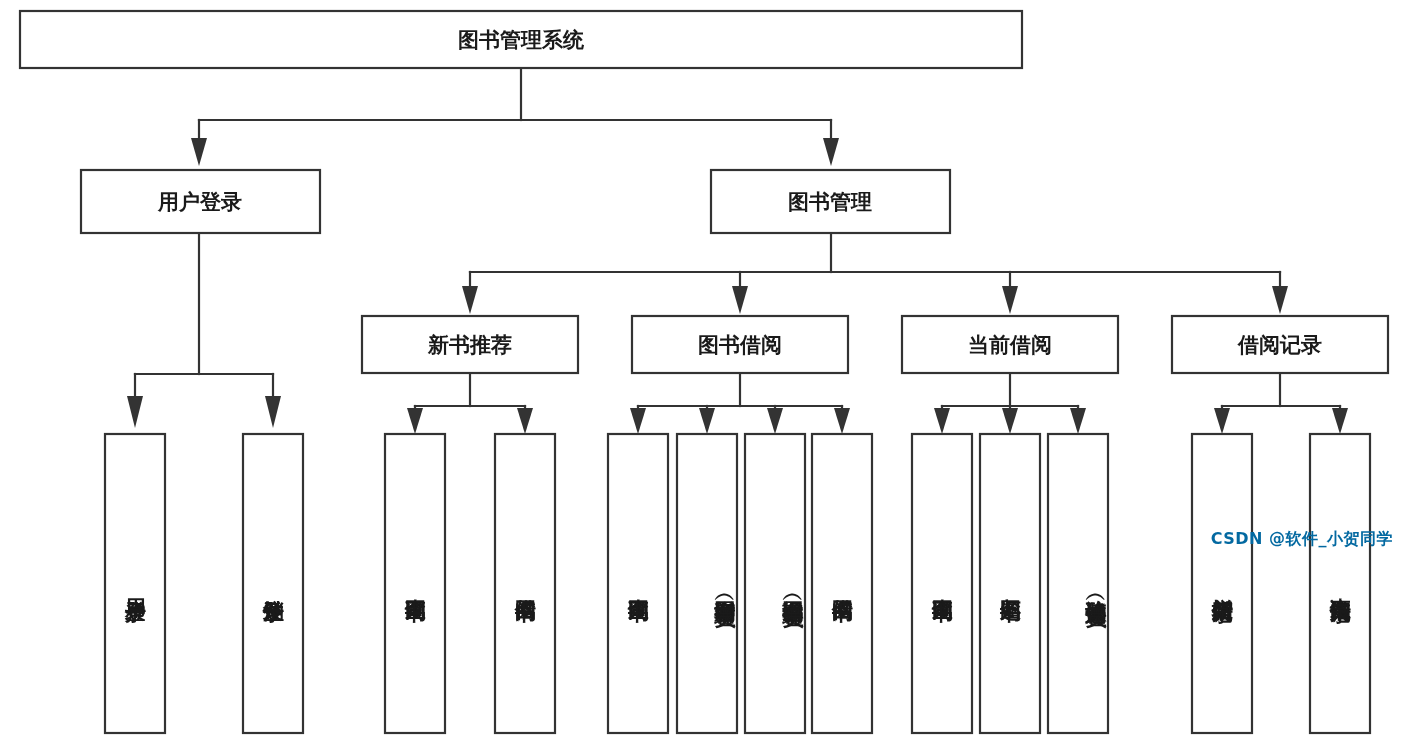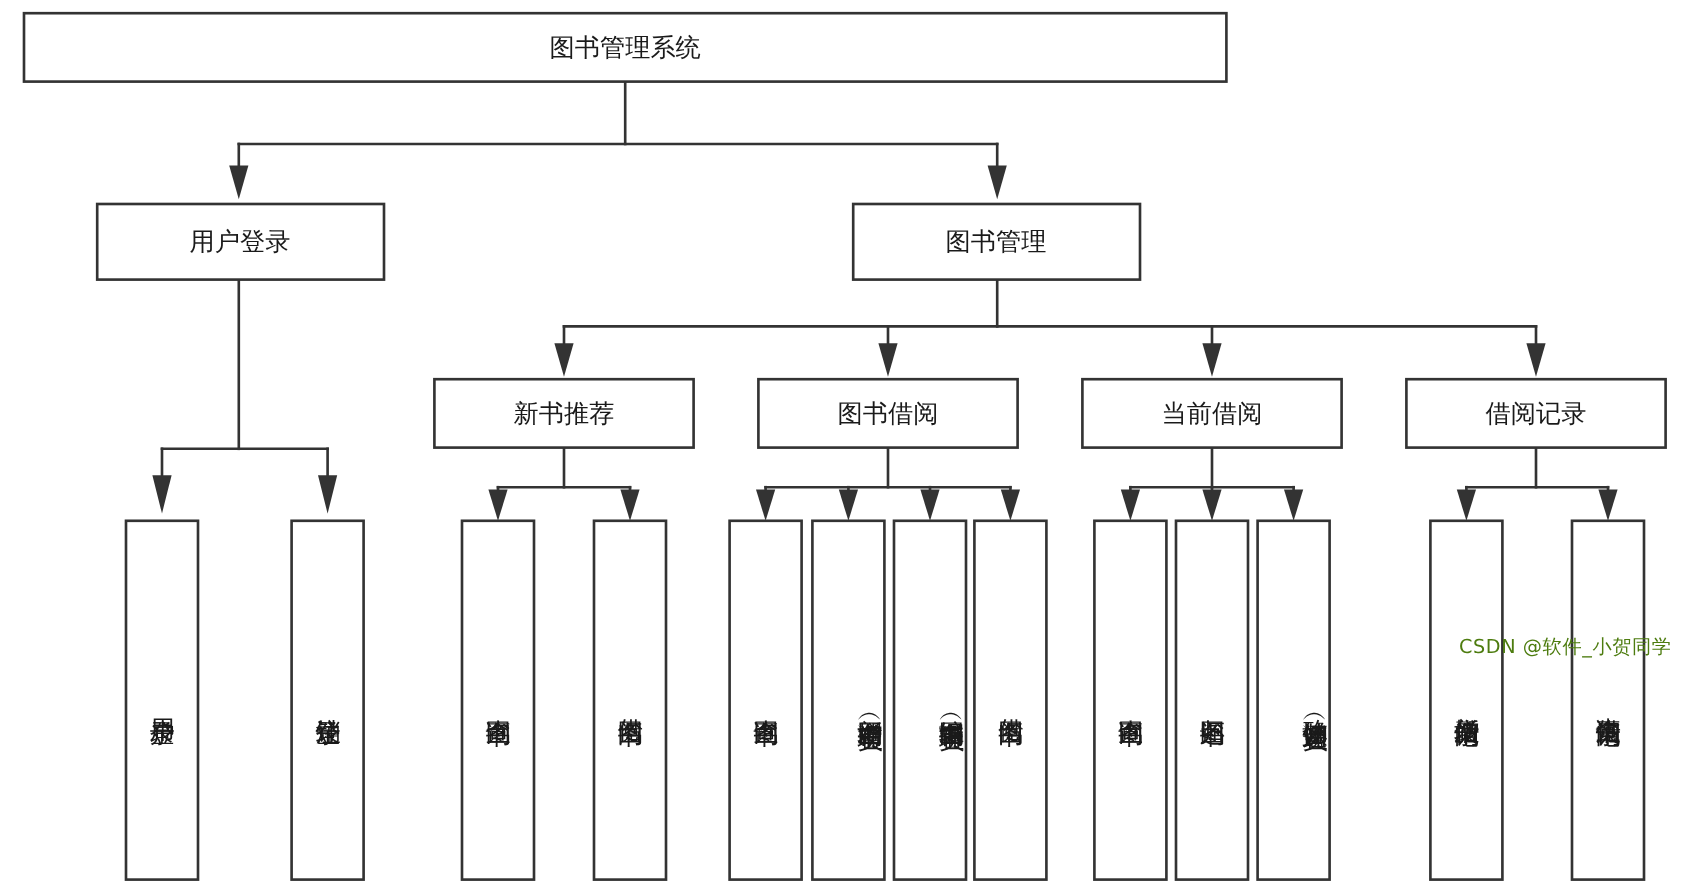--- a/index.html
+++ b/index.html
@@ -11,20 +11,21 @@
     width: 1405px;
     height: 747px;
     font-family: "DejaVu Sans", "Liberation Sans", sans-serif;
     overflow: hidden;
   }
   #diagram-root {
     position: relative;
     width: 1405px;
     height: 556px;
     background: #ffffff;
+    font-weight: bold;
   }
   svg#tree-svg {
     position: absolute;
     left: 0;
     top: 0;
     width: 1405px;
     height: 747px;
     display: block;
   }
   .node-box {
@@ -64,21 +65,21 @@
     align-items: center;
     justify-content: center;
     pointer-events: none;
   }
   .watermark {
     position: absolute;
     right: 12px;
     bottom: 6px;
     font-family: "DejaVu Sans", "Liberation Sans", sans-serif;
     font-size: 16px;
-    color: #4d7c0f;
+    color: #0369a1;
     letter-spacing: 0.5px;
     white-space: nowrap;
   }
 </style>
 </head>
 <body>
 
 <div id="diagram-root">
 
   <svg id="tree-svg" viewBox="0 0 1405 747">

